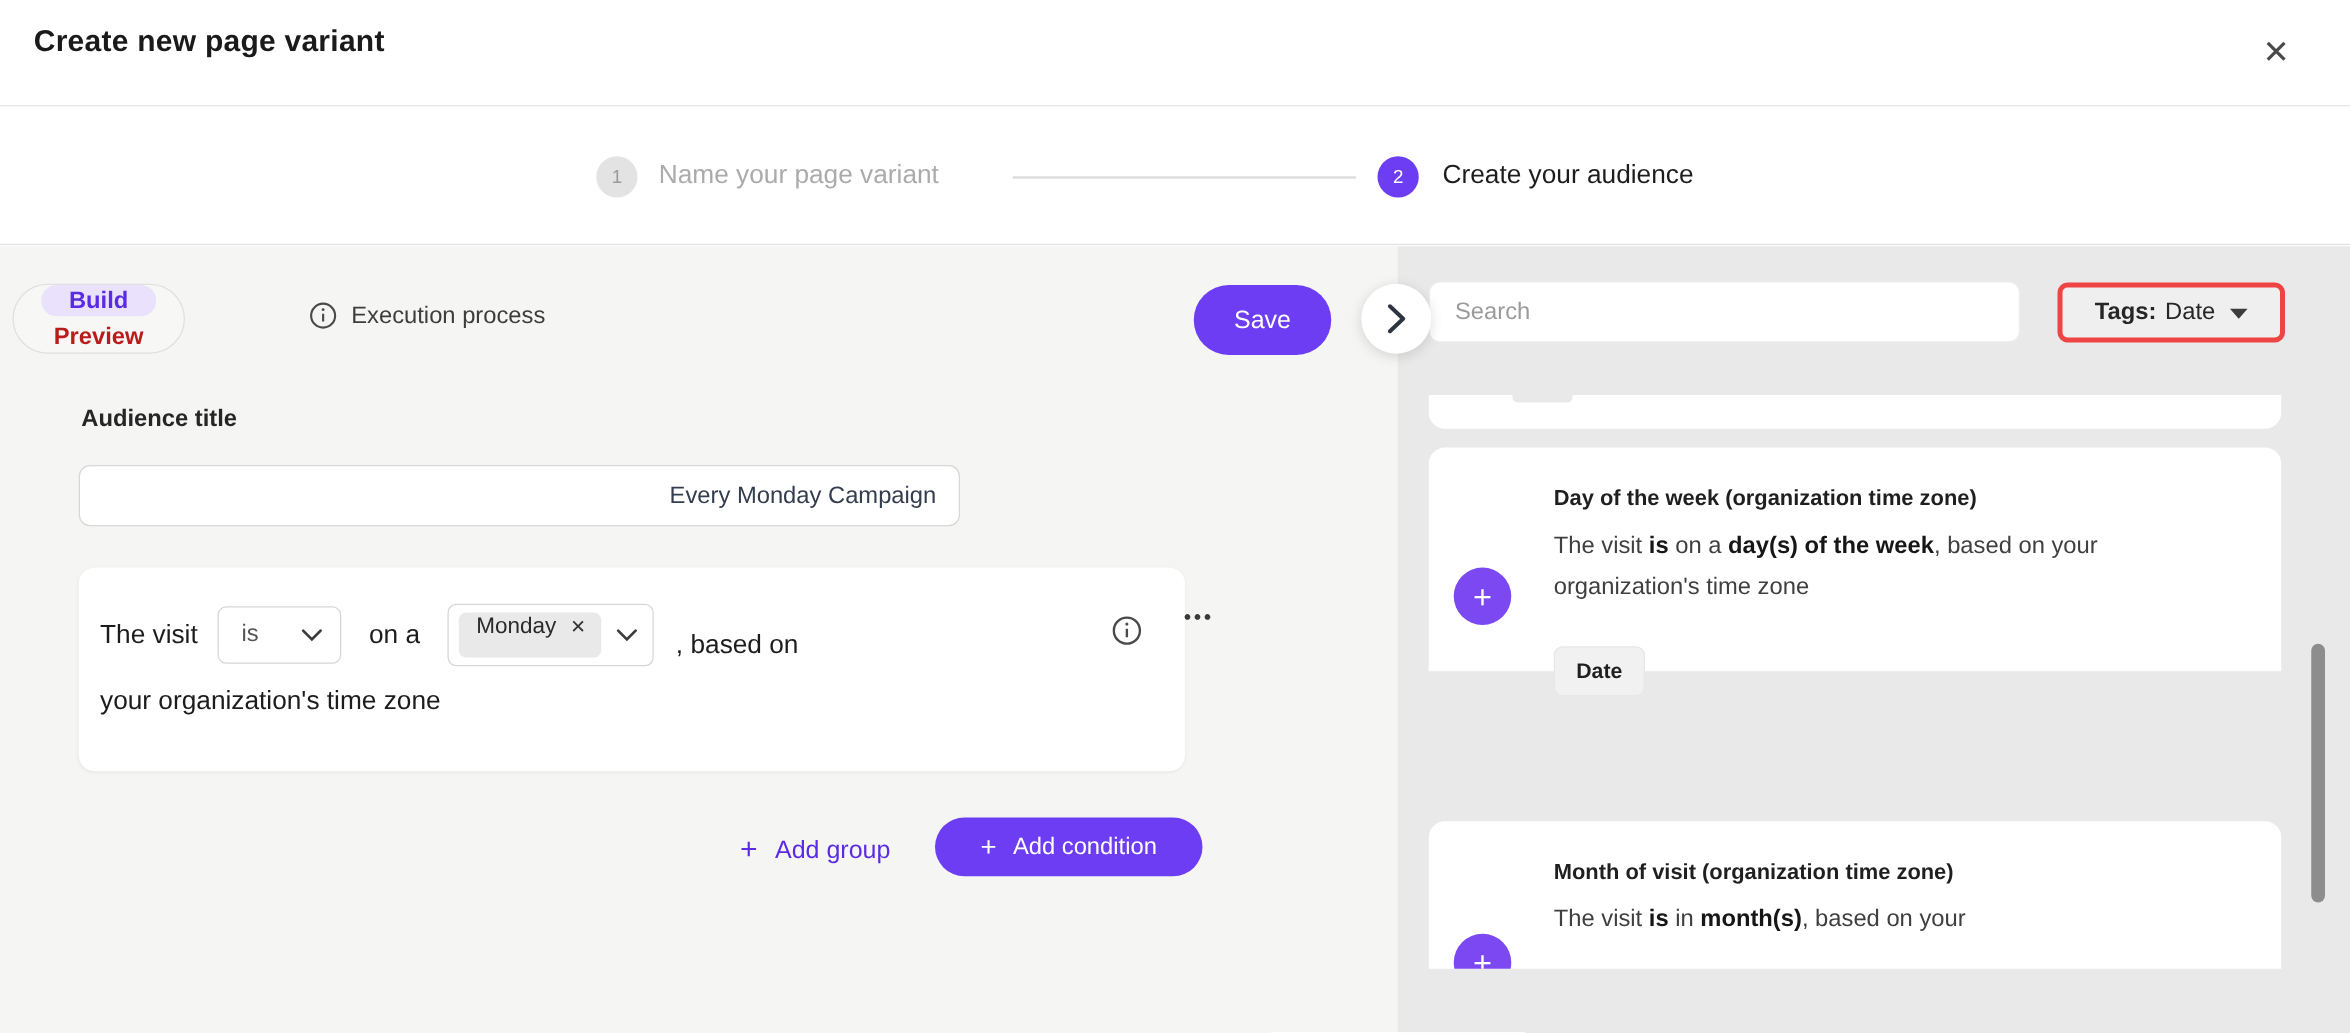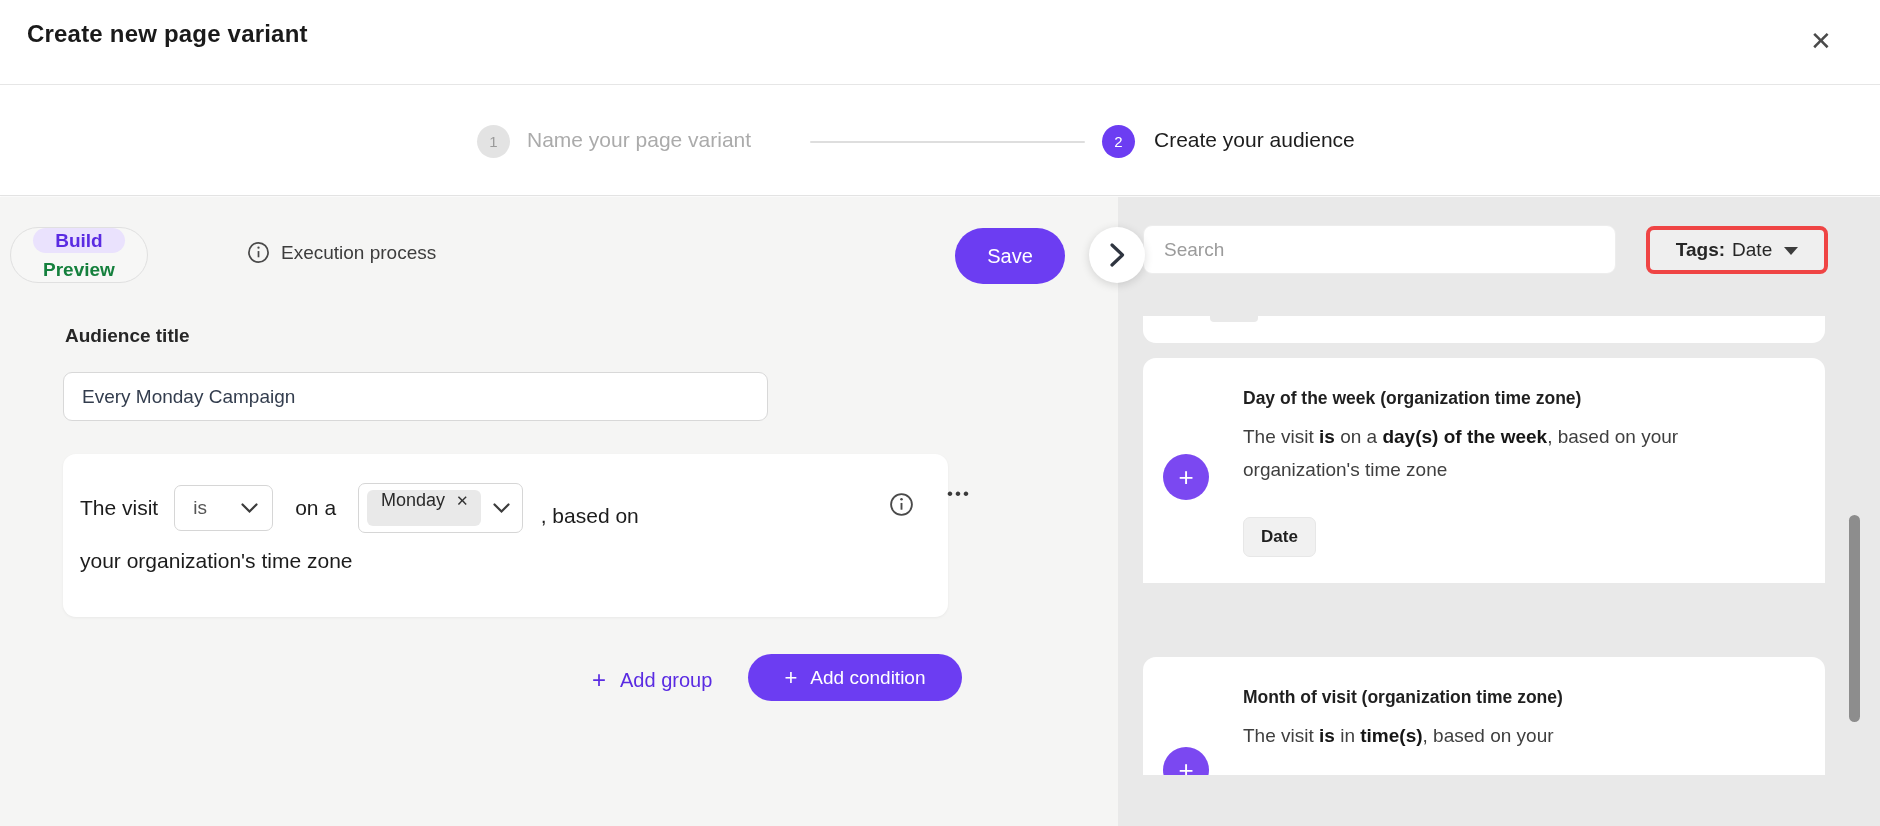--- a/index.html
+++ b/index.html
@@ -23,33 +23,33 @@
   .step-connector { position:absolute; left:810px; top:55px; width:275px; height:2px; background:#dedede; border-radius:1px; }
 
   
   .left-panel  { position:absolute; left:0; top:197px; width:1118px; height:629px; background:#f5f5f4; }
   .right-panel { position:absolute; left:1118px; top:197px; width:762px; height:629px; background:#e9e9e9; }
 
   
   .segmented { position:absolute; left:10px; top:30px; height:56px; border:1px solid #e0e0e0; border-radius:28px; display:flex; align-items:center; padding:0 10px; gap:4px; background:#f7f7f6;flex-direction:column; }
   .seg-item { height:40px; border-radius:20px; display:flex; align-items:center; padding:0 22px; font-size:19px; font-weight:600; cursor:pointer; }
   .seg-active { background:#eae2fd; color:#5a2be2; }
-  .seg-inactive { color:#15803d; }
+  .seg-inactive { color:#b91c1c; }
 
   .execution { position:absolute; left:247px; top:44px; display:flex; align-items:center; gap:11px; cursor:pointer;text-align:center; }
   .info-ic { width:23px; height:23px; flex:0 0 auto; }
   .execution-label { font-size:19px; color:#3d3d3d; }
 
   .save-btn { position:absolute; left:955px; top:31px; width:110px; height:56px; border:none; border-radius:28px; background:#6c3df2; color:#fff; font-size:20px; font-family:inherit; cursor:pointer; }
 
   .collapse-btn { position:absolute; left:1089px; top:227px; width:56px; height:56px; border-radius:50%; background:#fff; box-shadow:0 2px 10px rgba(0,0,0,.14); display:flex; align-items:center; justify-content:center; cursor:pointer; z-index:20; }
 
   
   .aud-label { position:absolute; left:65px; top:128px; font-size:19px; font-weight:600; color:#262626; }
-  .aud-input { position:absolute; left:63px; top:175px; width:705px; height:49px; border:1px solid #d8d8d8; border-radius:9px; background:#fff; font-size:19px; font-family:inherit; color:#333d4e; padding:0 18px; }
+  .aud-input { position:absolute; left:63px; top:175px; width:705px; height:49px; border:1px solid #d8d8d8; border-radius:9px; background:#fff; font-size:19px; font-family:inherit; color:#333d4e; padding:0 18px;text-align:right; }
 
   
   .cond-card { position:absolute; left:63px; top:257px; width:885px; height:163px; background:#fff; border-radius:13px; box-shadow:0 1px 3px rgba(0,0,0,.05); }
   .cond-row1 { position:absolute; left:17px; top:29px; display:flex; align-items:center; }
   .cond-text { font-size:21px; color:#1c1c1c; }
   .op-select { margin-left:16px; width:99px; height:46px; border:1px solid #d6d6d6; border-radius:7px; background:#fff; display:flex; align-items:center; justify-content:space-between; padding:0 14px 0 18px; cursor:pointer; }
   .op-value { font-size:19px; color:#555; }
   .mid-text { margin-left:22px; font-size:21px; color:#1c1c1c; }
   .multi-select { margin-left:22px; height:50px; border:1px solid #d6d6d6; border-radius:7px; background:#fff; display:flex; align-items:center; padding:0 12px 0 8px; gap:12px; cursor:pointer; }
   .value-chip { background:#e9e9e9; border-radius:6px; height:36px; display:flex; align-items:flex-start; padding:0 10px 0 14px; gap:9px; }
@@ -73,21 +73,21 @@
   .search-input::placeholder { color:#9b9b9b; }
   .tags-btn { position:absolute; left:528px; top:29px; width:182px; height:48px; border:4px solid #ef4444; border-radius:8px; background:#efefef; display:flex; align-items:center; justify-content:center; gap:7px; cursor:pointer; }
   .tags-strong { font-size:19px; font-weight:700; color:#262626; }
   .tags-value { font-size:19px; color:#262626; }
   .tags-caret { width:0; height:0; border-left:7px solid transparent; border-right:7px solid transparent; border-top:8px solid #3c3c3c; margin-left:5px; margin-top:2px; }
 
   .lib-card { position:absolute; left:25px; width:682px; background:#fff; }
   .partial-card { top:119px; height:27px; border-radius:0 0 13px 13px; }
   .partial-chip { position:absolute; left:67px; top:0; width:48px; height:6px; background:#e9e9e9; border-radius:0 0 4px 4px; }
 
-  .day-card { top:161px; height:225px; border-radius:13px 13px 0 0; }
+  .day-card { top:161px; height:179px; border-radius:13px 13px 0 0; }
   .card-title { position:absolute; left:100px; top:30px; font-size:17.5px; font-weight:700; color:#1f1f1f; }
   .card-body { position:absolute; left:100px; top:62px; width:440px; font-size:19px; color:#3f3f3f; line-height:33px; }
   .card-body b { color:#161616; }
   .plus-btn { position:absolute; left:20px; width:46px; height:46px; border-radius:50%; border:none; background:#7b48f1; color:#fff; font-size:26px; font-weight:400; display:flex; align-items:center; justify-content:center; cursor:pointer; font-family:inherit; line-height:1; }
   .day-plus { top:96px; }
   .tag-chip { position:absolute; left:100px; top:159px; height:40px; background:#f1f1f1; border:1px solid #e7e7e7; border-radius:7px; display:flex; align-items:center; padding:0 17px; font-size:17px; font-weight:600; color:#1f1f1f; }
   .usage-bar { position:absolute; left:25px; top:386px; width:682px; height:57px; background:#e1f6f2; border-radius:0 0 13px 13px; display:flex; align-items:center; justify-content:space-between; padding:0 28px 0 25px; cursor:pointer; }
   .usage-text { font-size:19px; color:#2b2b2b; }
 
   .month-card { top:460px; height:118px; border-radius:13px 13px 0 0; overflow:hidden; }
@@ -200,20 +200,20 @@
 
     <div class="lib-card day-card">
       <div class="card-title">Day of the week (organization time zone)</div>
       <div class="card-body"><span>The visit </span><b>is</b><span> on a </span><b>day(s) of the week</b><span>, based on your organization's time zone</span></div>
       <button class="plus-btn day-plus">+</button>
       <div class="tag-chip">Date</div>
     </div>
 
     <div class="lib-card month-card">
       <div class="card-title">Month of visit (organization time zone)</div>
-      <div class="card-body"><span>The visit </span><b>is</b><span> in </span><b>time(s)</b><span>, based on your</span></div>
+      <div class="card-body"><span>The visit </span><b>is</b><span> in </span><b>month(s)</b><span>, based on your</span></div>
       <button class="plus-btn month-plus">+</button>
     </div>
 
     <div class="scroll-thumb"></div>
   </div>
 
 </div>
 
 </body></html>

